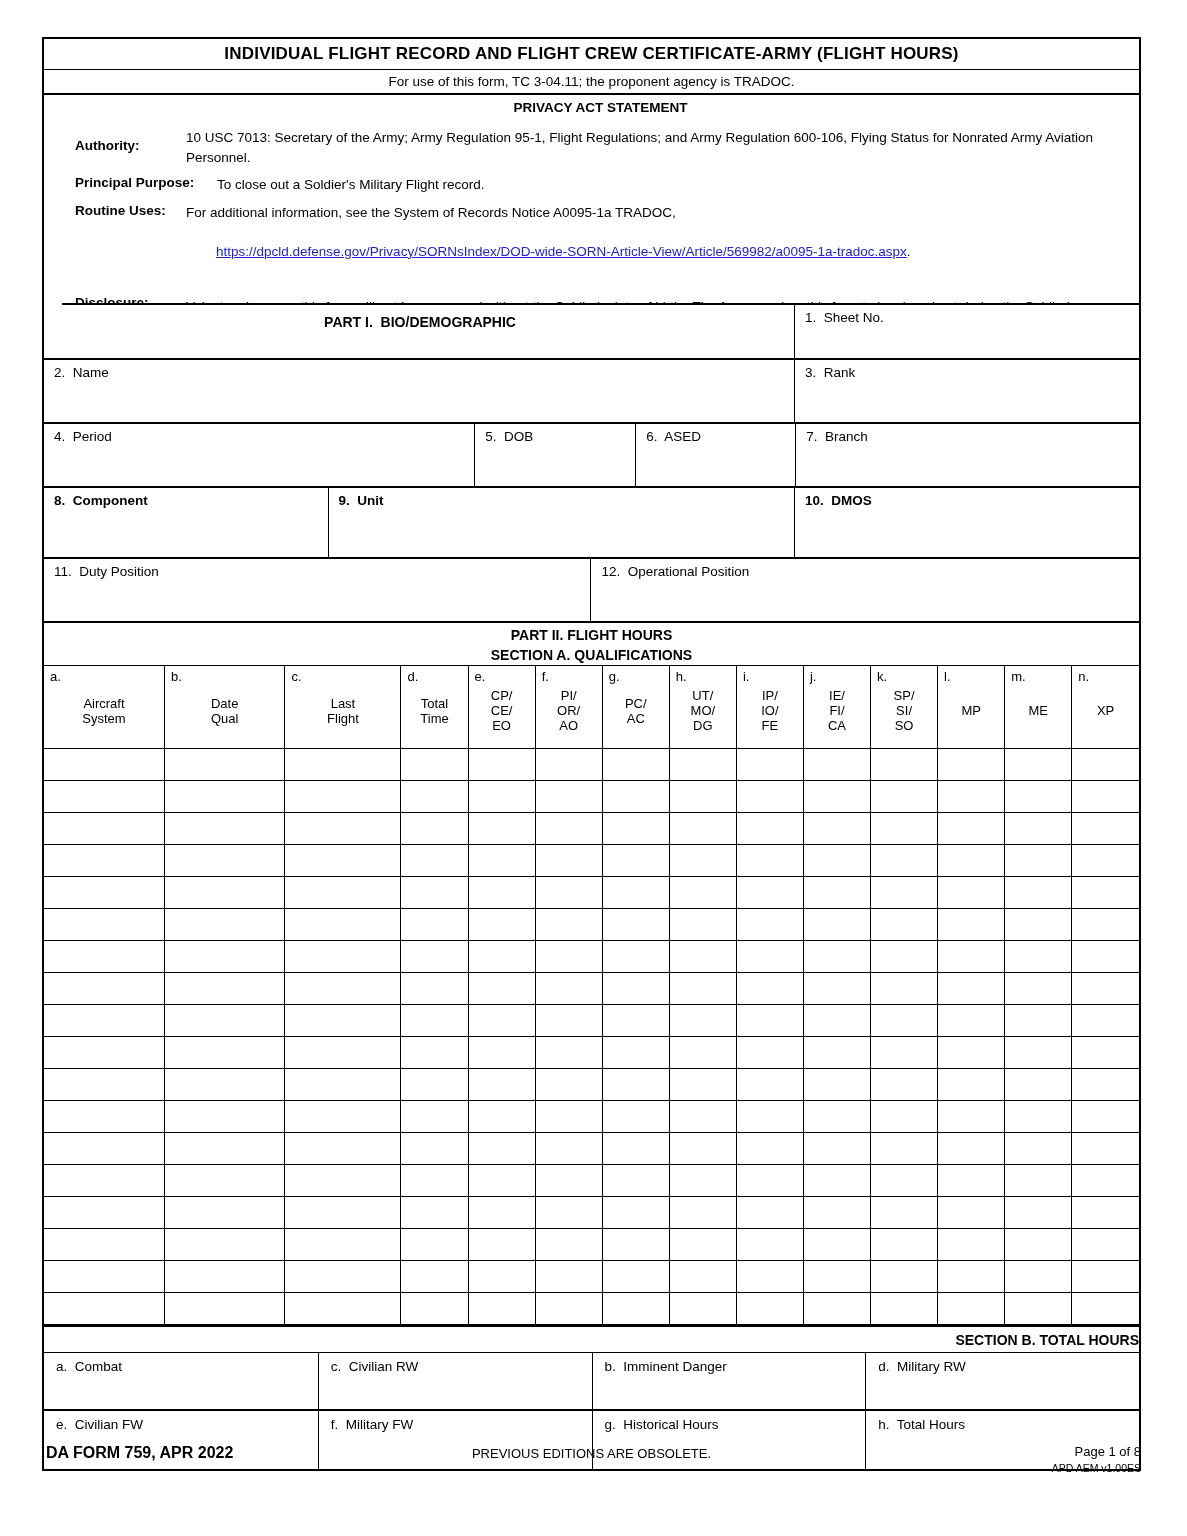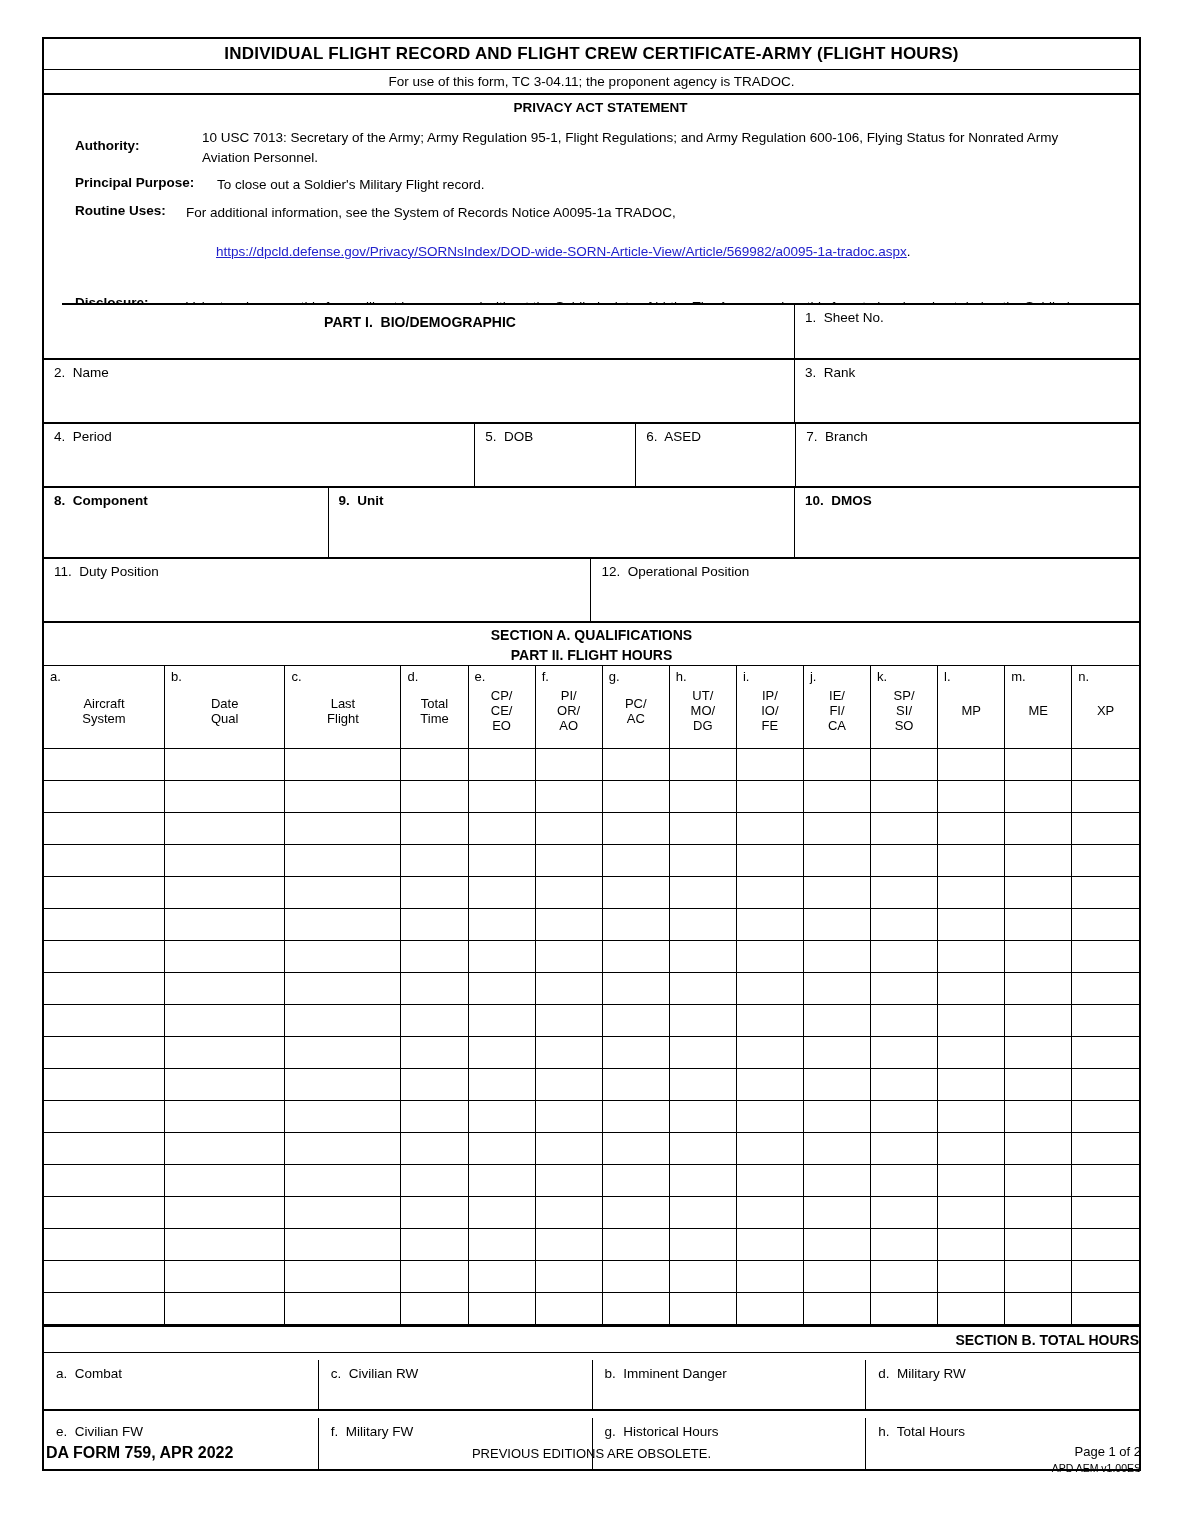--- a/index.html
+++ b/index.html
@@ -17,21 +17,21 @@
     font-weight:bold; font-size:17px; line-height:30px; letter-spacing:.2px; }
   .subtitle-row { height:25px; border-bottom:2px solid #000; text-align:center;
     font-size:13.5px; line-height:23px; }
 
   
   .privacy { height:210px; border-bottom:2px solid #000; font-size:13.5px; overflow:hidden;margin-left:18px; }
   .privacy-title { margin-top:5px; text-align:center; font-weight:bold; font-size:13.5px; }
   .prow { display:flex; }
   .plabel { width:124px; padding-left:13px; font-weight:bold; flex:none; white-space:nowrap; }
   .ptext { flex:1; padding-right:42px; line-height:1.45; white-space:pre-wrap; }
-  .prow.authority { margin-top:13px;gap:16px; } .prow.authority .plabel { padding-top:10px; }
+  .prow.authority { margin-top:13px; } .prow.authority .plabel { padding-top:10px; }
   .prow.purpose { margin-top:8px; } .prow.purpose .ptext { padding-left:31px; }
   .prow.routine { margin-top:8px; }
   .prow.disclosure { margin-top:14px; } .prow.disclosure .ptext { line-height:1.75; }
   .weblink { color:var(--link,#2222cc); text-decoration:underline; cursor:pointer; }
 
   
   .grid-row { display:flex; border-bottom:2px solid #000; }
   .cell { padding:5px 8px 0 10px; font-size:13.5px; white-space:pre-wrap; }
   .cell + .cell { border-left:1px solid #000; }
   .r-part1 { height:55px; }
@@ -58,21 +58,21 @@
   table.qual tr > :first-child { border-left:none; }
   table.qual tr > :last-child { border-right:none; }
   table.qual thead th { border-top:none; }
 
   
   .sb-header { height:28px; border-top:2px solid #000; border-bottom:1px solid #000;
     text-align:right; font-weight:bold; font-size:14px; line-height:26px; }
   .sb-row { display:flex; }
   .sb-row1 { height:58px; border-bottom:2px solid #000; }
   .sb-row2 { height:58px; }
-  .sb-cell { width:25%; padding:6px 8px 0 12px; font-size:13.5px; white-space:pre-wrap;margin-top:7px; }
+  .sb-cell { width:25%; padding:6px 8px 0 12px; font-size:13.5px; white-space:pre-wrap; }
   .sb-cell + .sb-cell { border-left:1px solid #000; }
 
   
   .footer { position:absolute; left:42px; top:1444px; width:1099px; }
   .f-left { position:absolute; left:4px; top:0; font-weight:bold; font-size:16px; }
   .f-center { position:absolute; left:0; right:0; top:2px; text-align:center; font-size:13px; }
   .f-right { position:absolute; right:0; top:0; text-align:right; }
   .f-page { font-size:13px; }
   .f-version { font-size:10.5px; margin-top:3px; }
 </style>
@@ -129,22 +129,22 @@
     <div class="cell w-426"><span>9.  Unit</span></div>
     <div class="cell w-315"><span>10.  DMOS</span></div>
   </div>
 
   <div class="grid-row r-duty">
     <div class="cell w-499"><span>11.  Duty Position</span></div>
     <div class="cell w-501"><span>12.  Operational Position</span></div>
   </div>
 
   <div class="part2-header">
+    <div>PART II.  FLIGHT HOURS</div>
     <div>SECTION A.  QUALIFICATIONS</div>
-    <div>PART II.  FLIGHT HOURS</div>
   </div>
 
   <table class="qual">
     <colgroup>
       <col style="width:11%">
         <col style="width:11%">
         <col style="width:10.6%">
       <col style="width:6.127%">
         <col style="width:6.127%">
         <col style="width:6.127%">
@@ -539,16 +539,16 @@
     <div class="sb-cell"><span>f.  Military FW</span></div>
     <div class="sb-cell"><span>g.  Historical Hours</span></div>
     <div class="sb-cell"><span>h.  Total Hours</span></div>
   </div>
 </div>
 
 <div class="footer">
   <div class="f-left">DA FORM 759, APR 2022</div>
   <div class="f-center">PREVIOUS EDITIONS ARE OBSOLETE.</div>
   <div class="f-right">
-    <div class="f-page">Page 1 of 2</div>
+    <div class="f-page">Page 1 of 8</div>
     <div class="f-version">APD AEM v1.00ES</div>
   </div>
 </div>
 
 </body></html>

